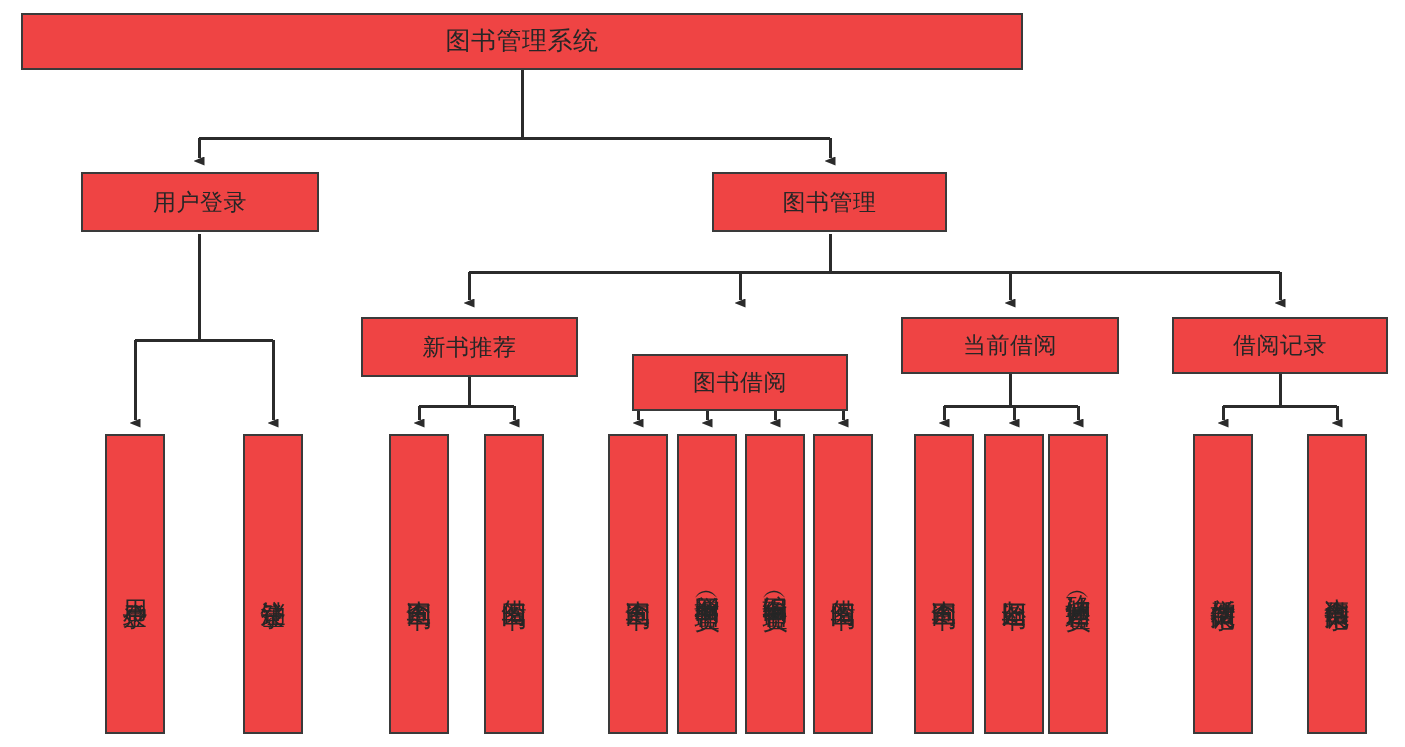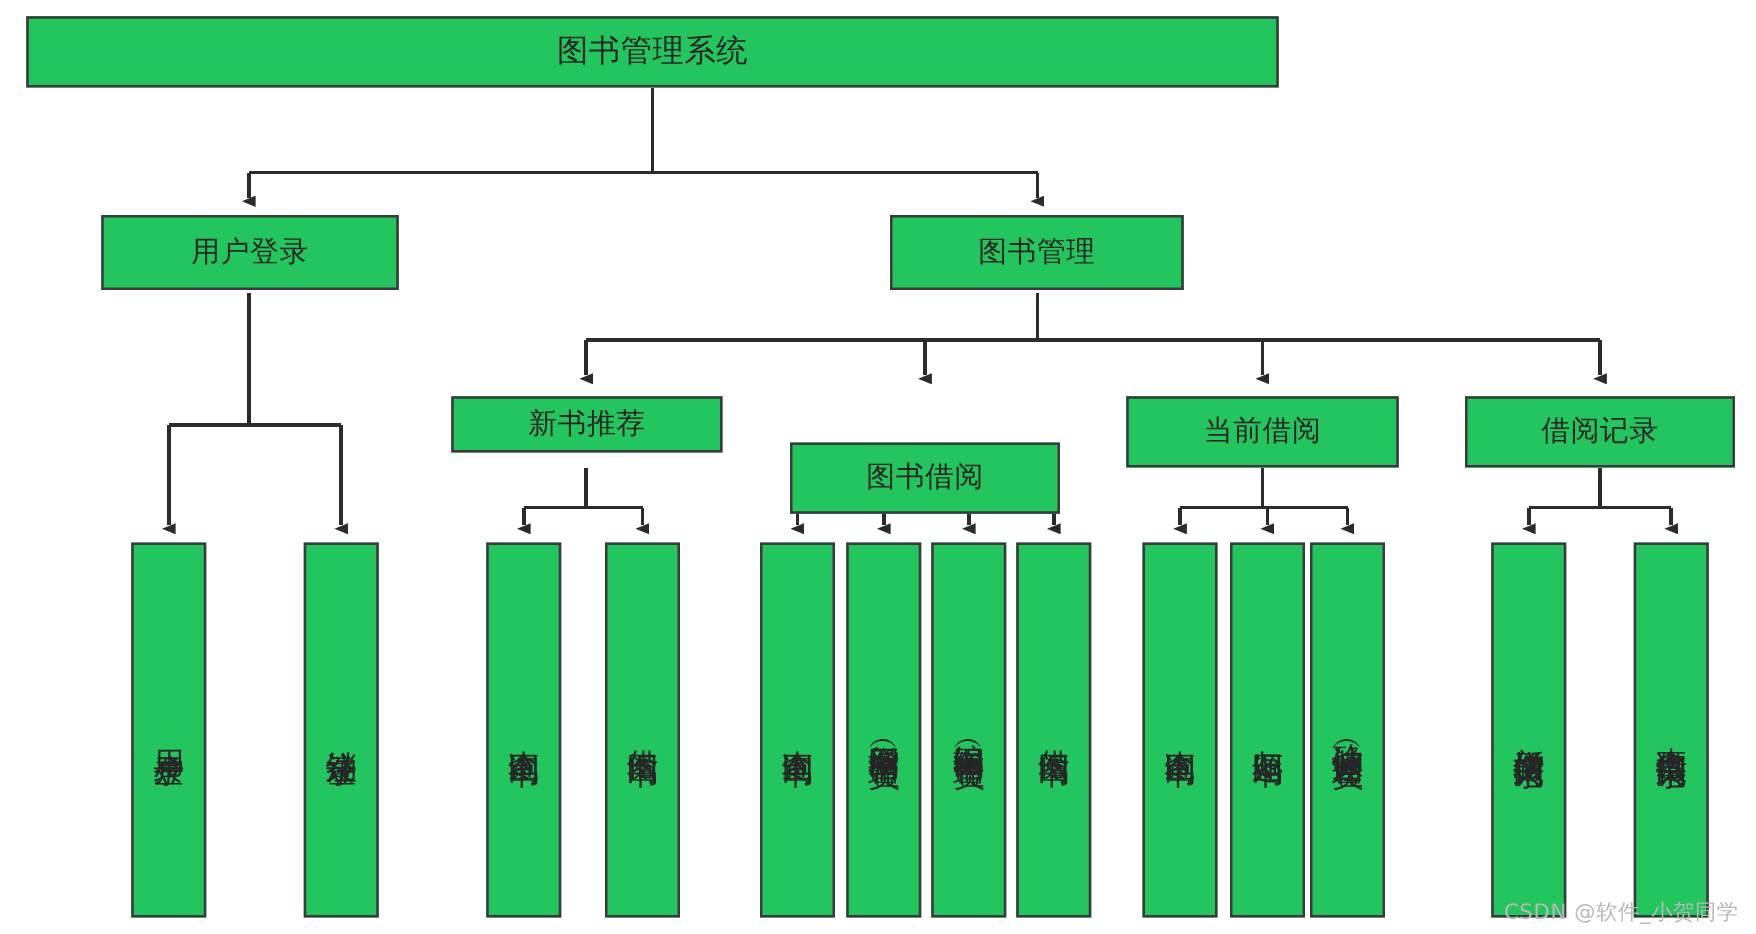--- a/index.html
+++ b/index.html
@@ -22,21 +22,21 @@
     position: absolute;
     left: 0;
     top: 0;
     width: 1405px;
     height: 747px;
   }
   .node {
     position: absolute;
     box-sizing: border-box;
     border: 2.5px solid #3a3a3a;
-    background: #22c55e;
+    background: #ef4444;
     display: flex;
     align-items: center;
     justify-content: center;
     color: #262626;
     z-index: 2;
   }
   .node-label {
     display: block;
     text-align: center;
     line-height: 1.22;
@@ -134,21 +134,21 @@
     <span class="node-label">图书管理系统</span>
   </div>
 
   <div class="node horizontal" style="left:81px; top:172px; width:238px; height:60px;">
     <span class="node-label">用户登录</span>
   </div>
   <div class="node horizontal" style="left:712px; top:172px; width:235px; height:60px;">
     <span class="node-label">图书管理</span>
   </div>
 
-  <div class="node horizontal" style="left:361px; top:317px; width:217px; height:45px;">
+  <div class="node horizontal" style="left:361px; top:317px; width:217px; height:60px;">
     <span class="node-label">新书推荐</span>
   </div>
   <div class="node horizontal" style="left:632px; top:317px; width:216px; height:57px;margin-top:37px;">
     <span class="node-label">图书借阅</span>
   </div>
   <div class="node horizontal" style="left:1172px; top:317px; width:216px; height:57px;">
     <span class="node-label">借阅记录</span>
   </div>
   <div class="node horizontal" style="left:901px; top:317px; width:218px; height:57px;">
     <span class="node-label">当前借阅</span>
@@ -191,15 +191,14 @@
     <span class="node-label">确认归还（管理员）</span>
   </div>
 
   <div class="node vertical" style="left:1193px; top:434px; width:60px; height:300px;">
     <span class="node-label">新增借阅记录</span>
   </div>
   <div class="node vertical" style="left:1307px; top:434px; width:60px; height:300px;">
     <span class="node-label">查询借阅记录</span>
   </div>
 
-  <div id="watermark">CSDN @软件_小贺同学</div>
 
 </div>
 
 </body></html>

